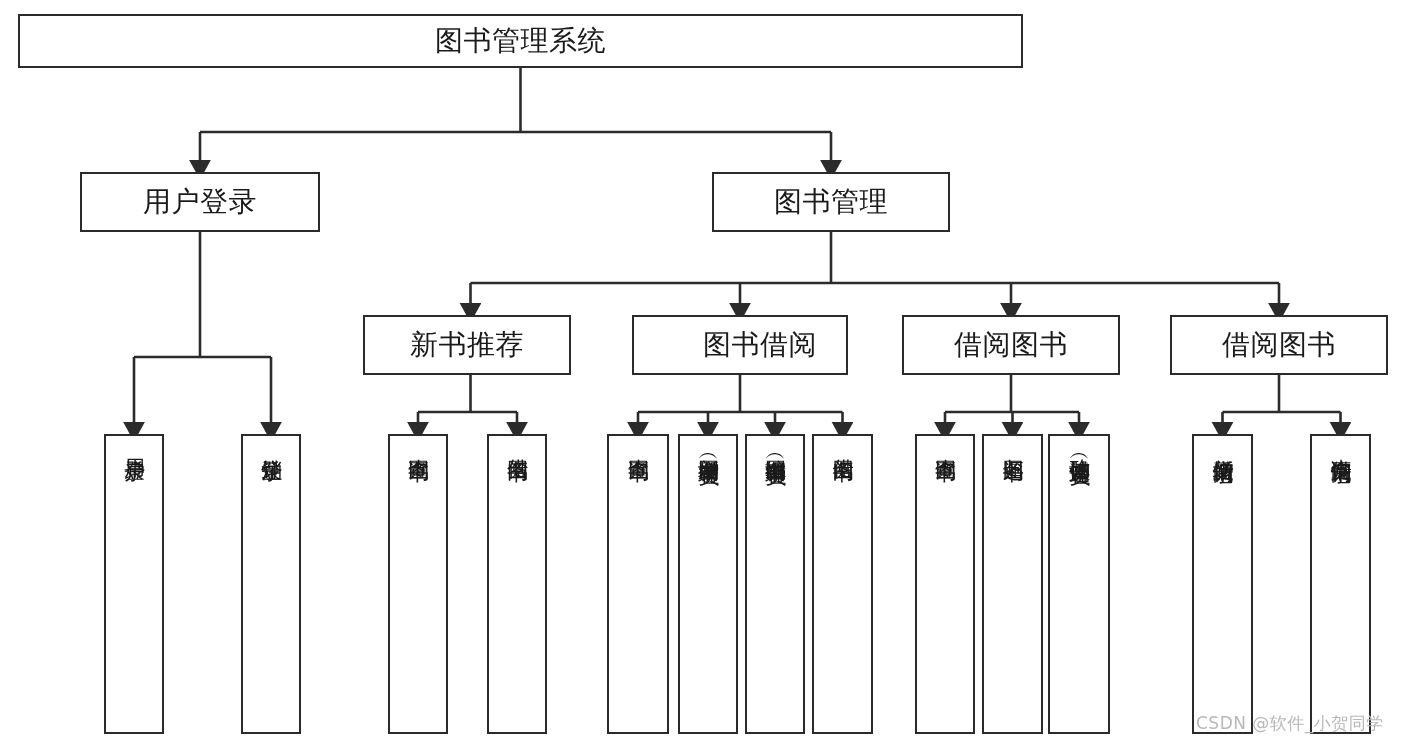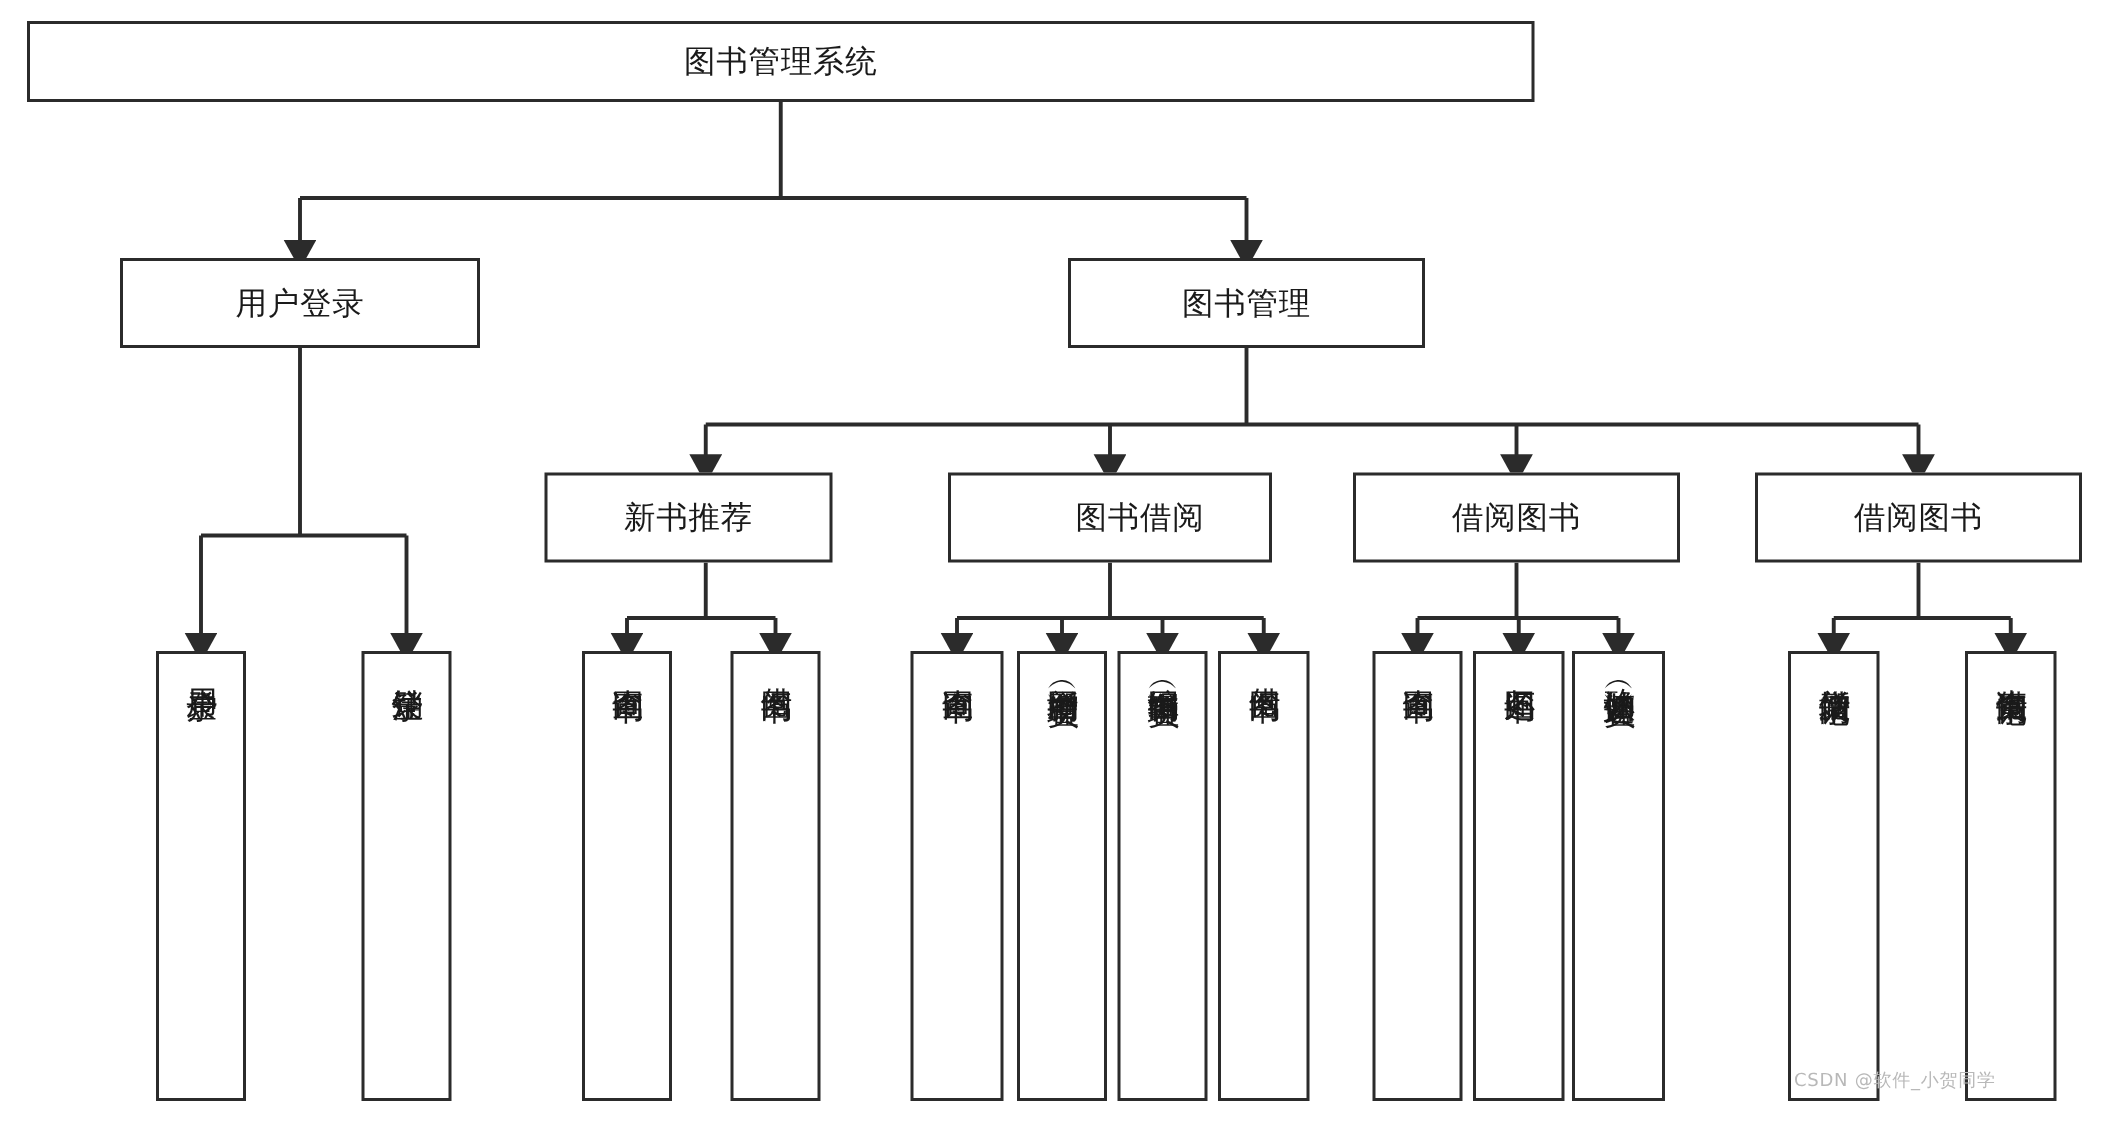--- a/index.html
+++ b/index.html
@@ -31,21 +31,21 @@
     position: absolute;
     box-sizing: border-box;
     background: #ffffff;
     border: 2.5px solid #2b2b2b;
     display: flex;
     align-items: center;
     justify-content: center;
     z-index: 2;
   }
   .node-label {
-    font-size: 21px;
+    font-size: 28px;
     line-height: 1.18;
     letter-spacing: 0.5px;
     color: #1a1a1a;
     white-space: nowrap;
     text-align: center;
   }
   
   .node.leaf {
     align-items: flex-start;
     justify-content: center;
@@ -59,21 +59,21 @@
     line-height: 1.30;
     letter-spacing: 1px;
     white-space: normal;
     max-height: 288px;
   }
   .node.leaf.tall .node-label {
     max-height: 292px;
   }
   .watermark {
     position: absolute;
-    font-size: 12px;
+    font-size: 17px;
     color: #b8b8b8;
     letter-spacing: 0.5px;
     white-space: nowrap;
     z-index: 3;
     user-select: none;
   }
 </style>
 </head>
 <body>
 
@@ -126,21 +126,21 @@
     <span class="node-label">图书管理系统</span>
   </div>
 
   <div class="node" style="left: 80px; top: 172px; width: 240px; height: 60px;">
     <span class="node-label">用户登录</span>
   </div>
   <div class="node" style="left: 712px; top: 172px; width: 238px; height: 60px;">
     <span class="node-label">图书管理</span>
   </div>
 
-  <div class="node" style="left: 363px; top: 315px; width: 192px; height: 60px;">
+  <div class="node" style="left: 363px; top: 315px; width: 208px; height: 60px;">
     <span class="node-label">新书推荐</span>
   </div>
   <div class="node" style="left: 632px; top: 315px; width: 216px; height: 60px; padding-left: 40px;">
     <span class="node-label">图书借阅</span>
   </div>
   <div class="node" style="left: 902px; top: 315px; width: 218px; height: 60px;">
     <span class="node-label">借阅图书</span>
   </div>
   <div class="node" style="left: 1170px; top: 315px; width: 218px; height: 60px;">
     <span class="node-label">借阅图书</span>

